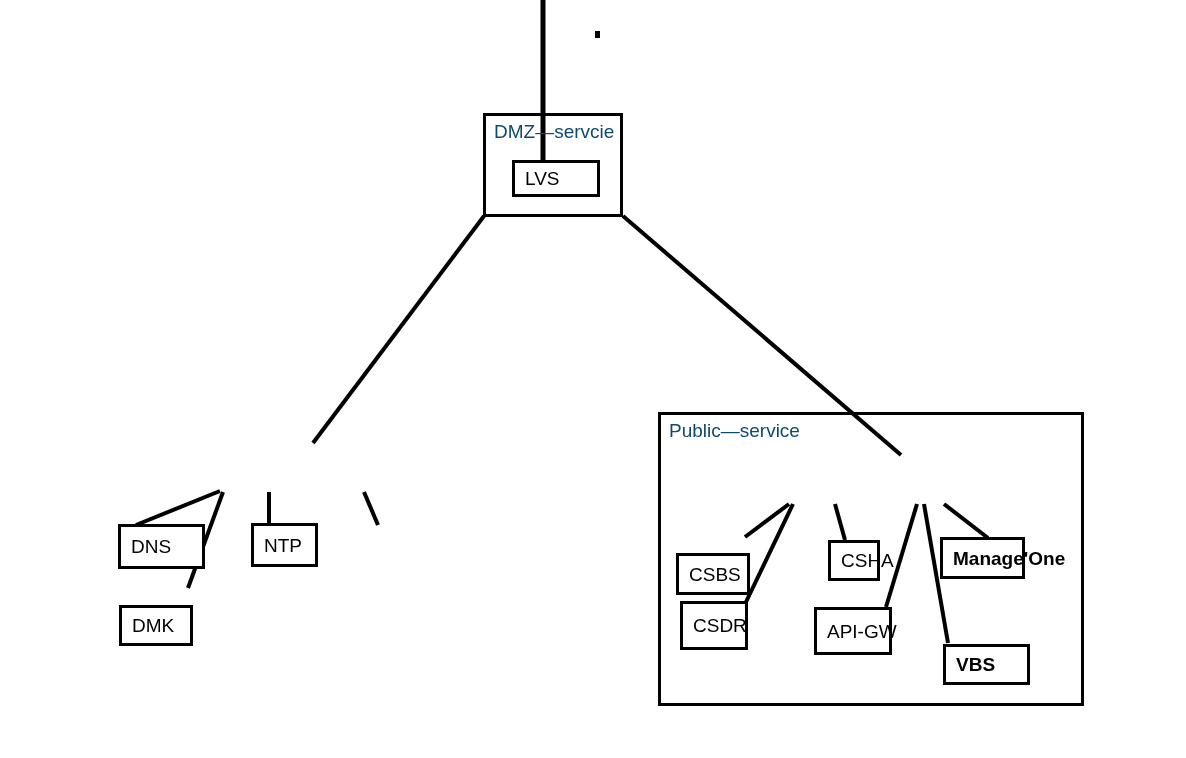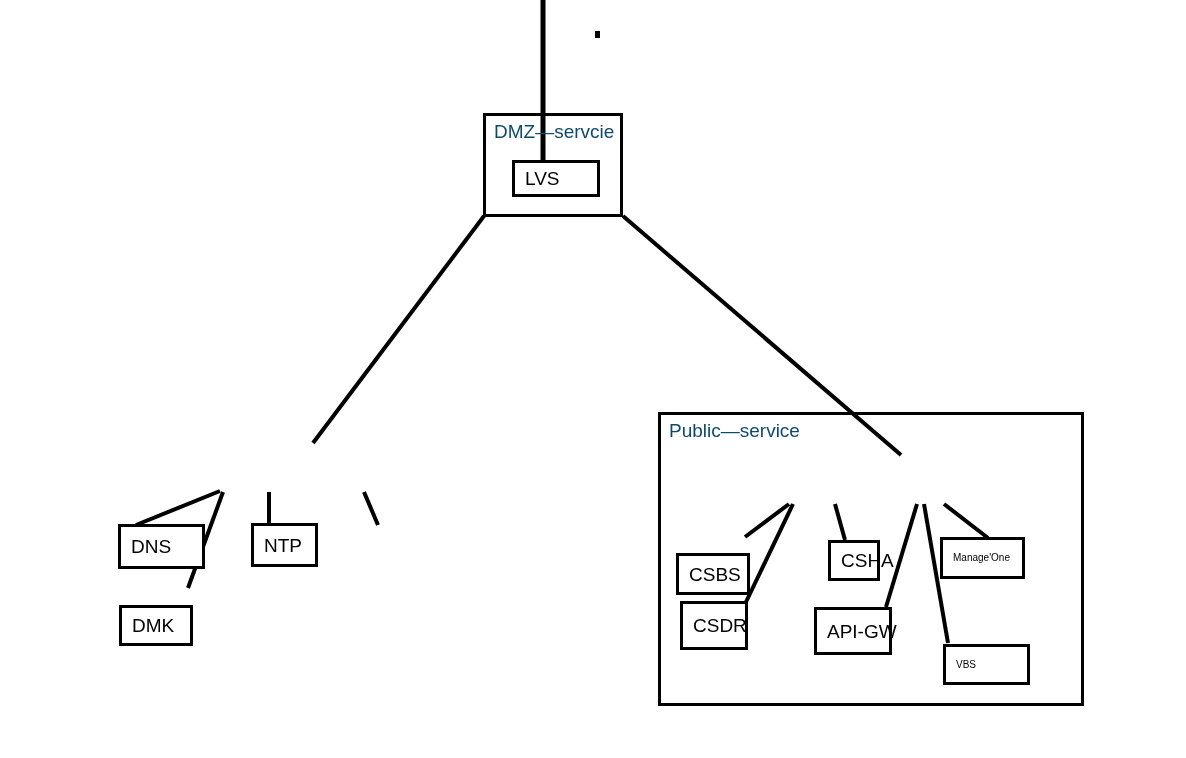--- a/index.html
+++ b/index.html
@@ -48,21 +48,21 @@
     top: 6px;
     font-size: 19px;
     color: #0c4a6e;
     white-space: nowrap;
     line-height: 1;
   }
   .dot {
     position: absolute;
     background: #000000;
   }
-  .node.small .lbl { font-size: 10px; }
+  .node.small .lbl { font-size: 19px; font-weight: bold; }
   .node.med .lbl { font-size: 19px; }
   .node.big .lbl { font-size: 21px; }
 </style>
 </head>
 <body>
 
 <div id="canvas">
 
   <svg id="edges" width="1186" height="758" viewBox="0 0 1186 758">
 

